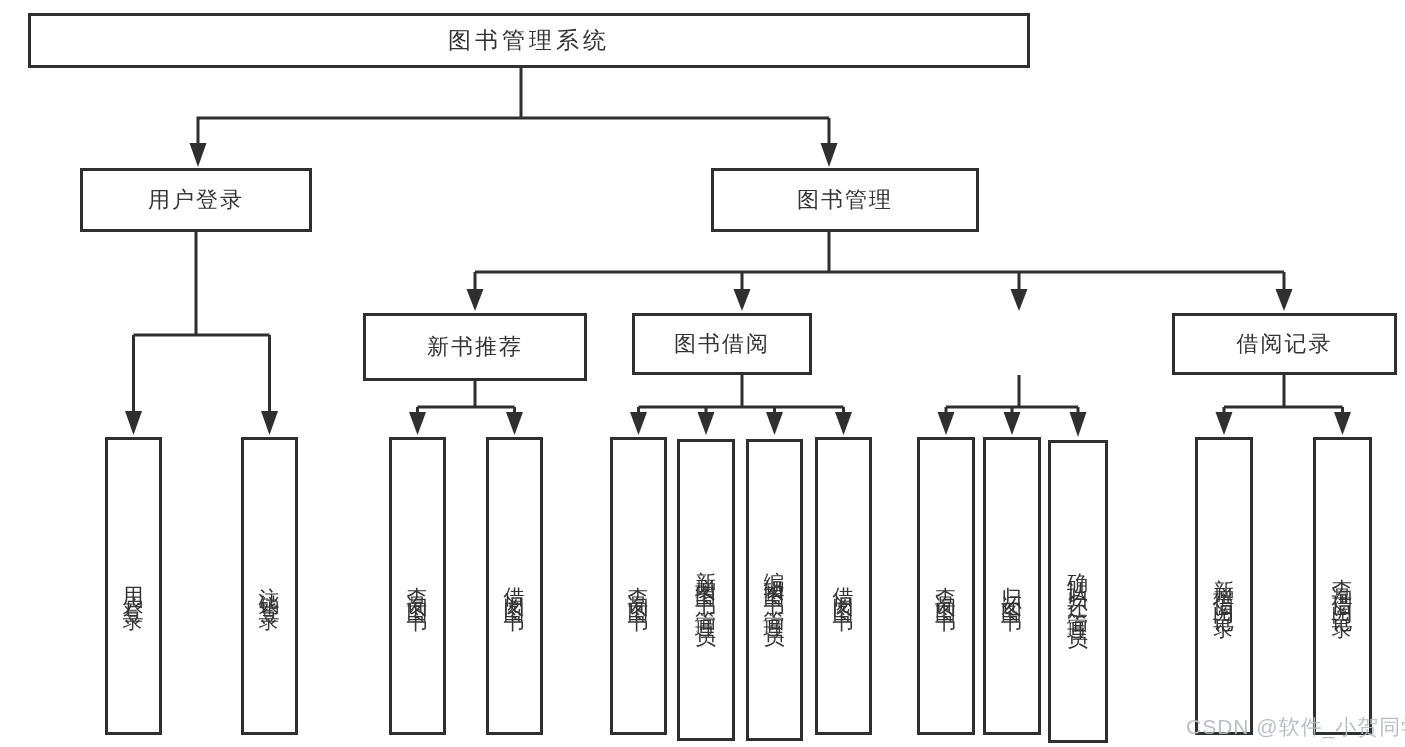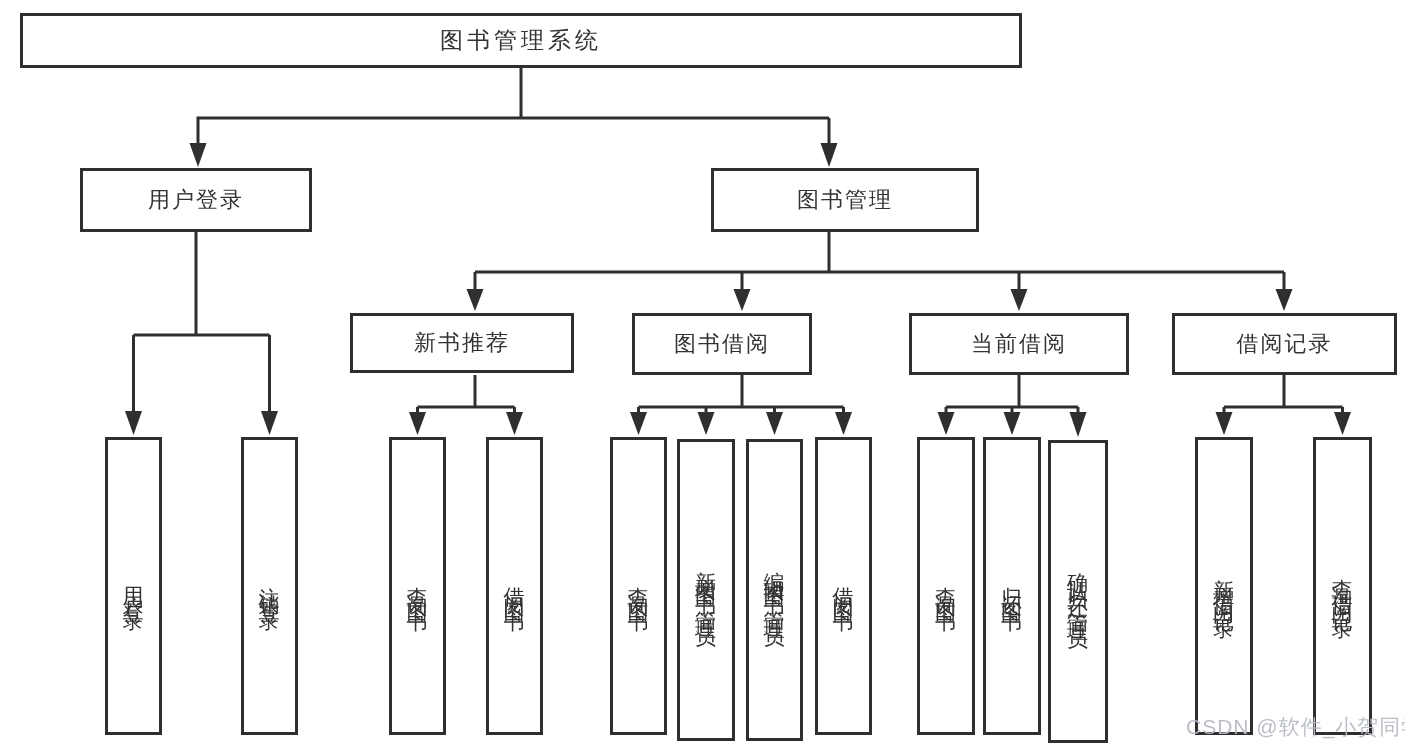--- a/index.html
+++ b/index.html
@@ -17,21 +17,21 @@
     background:#ffffff;
     border:3px solid #2f2f2f;
     display:flex;
     align-items:center;
     justify-content:center;
     color:#333333;
     font-size:22px;
     letter-spacing:2px;
     text-align:center;
   }
-  .node.root{font-size:23px;letter-spacing:4px;}
+  .node.root{font-size:23px;letter-spacing:4px;margin-left:8px;}
   .node.vertical{
     writing-mode:vertical-rl;
     text-orientation:mixed;
     font-size:21px;
     letter-spacing:8px;
     line-height:1;
   }
   .node.vertical span{display:block;}
   .watermark{
     position:absolute;
@@ -84,28 +84,25 @@
     <span>图书管理系统</span>
   </div>
 
   <div class="node" style="left:80px;top:168px;width:232px;height:64px">
     <span>用户登录</span>
   </div>
   <div class="node" style="left:711px;top:168px;width:268px;height:64px">
     <span>图书管理</span>
   </div>
 
-  <div class="node" style="left:350px;top:313px;width:224px;height:60px">
+  <div class="node" style="left:363px;top:313px;width:224px;height:68px">
     <span>新书推荐</span>
   </div>
   <div class="node" style="left:632px;top:313px;width:180px;height:62px">
     <span>图书借阅</span>
-  </div>
-  <div class="node" style="left:909px;top:313px;width:220px;height:62px">
-    <span>当前借阅</span>
   </div>
   <div class="node" style="left:1172px;top:313px;width:225px;height:62px">
     <span>借阅记录</span>
   </div>
 
   <div class="node vertical" style="left:105px;top:437px;width:57px;height:298px">
     <span>用户登录</span>
   </div>
   <div class="node vertical" style="left:241px;top:437px;width:57px;height:298px">
     <span>注销登录</span>

